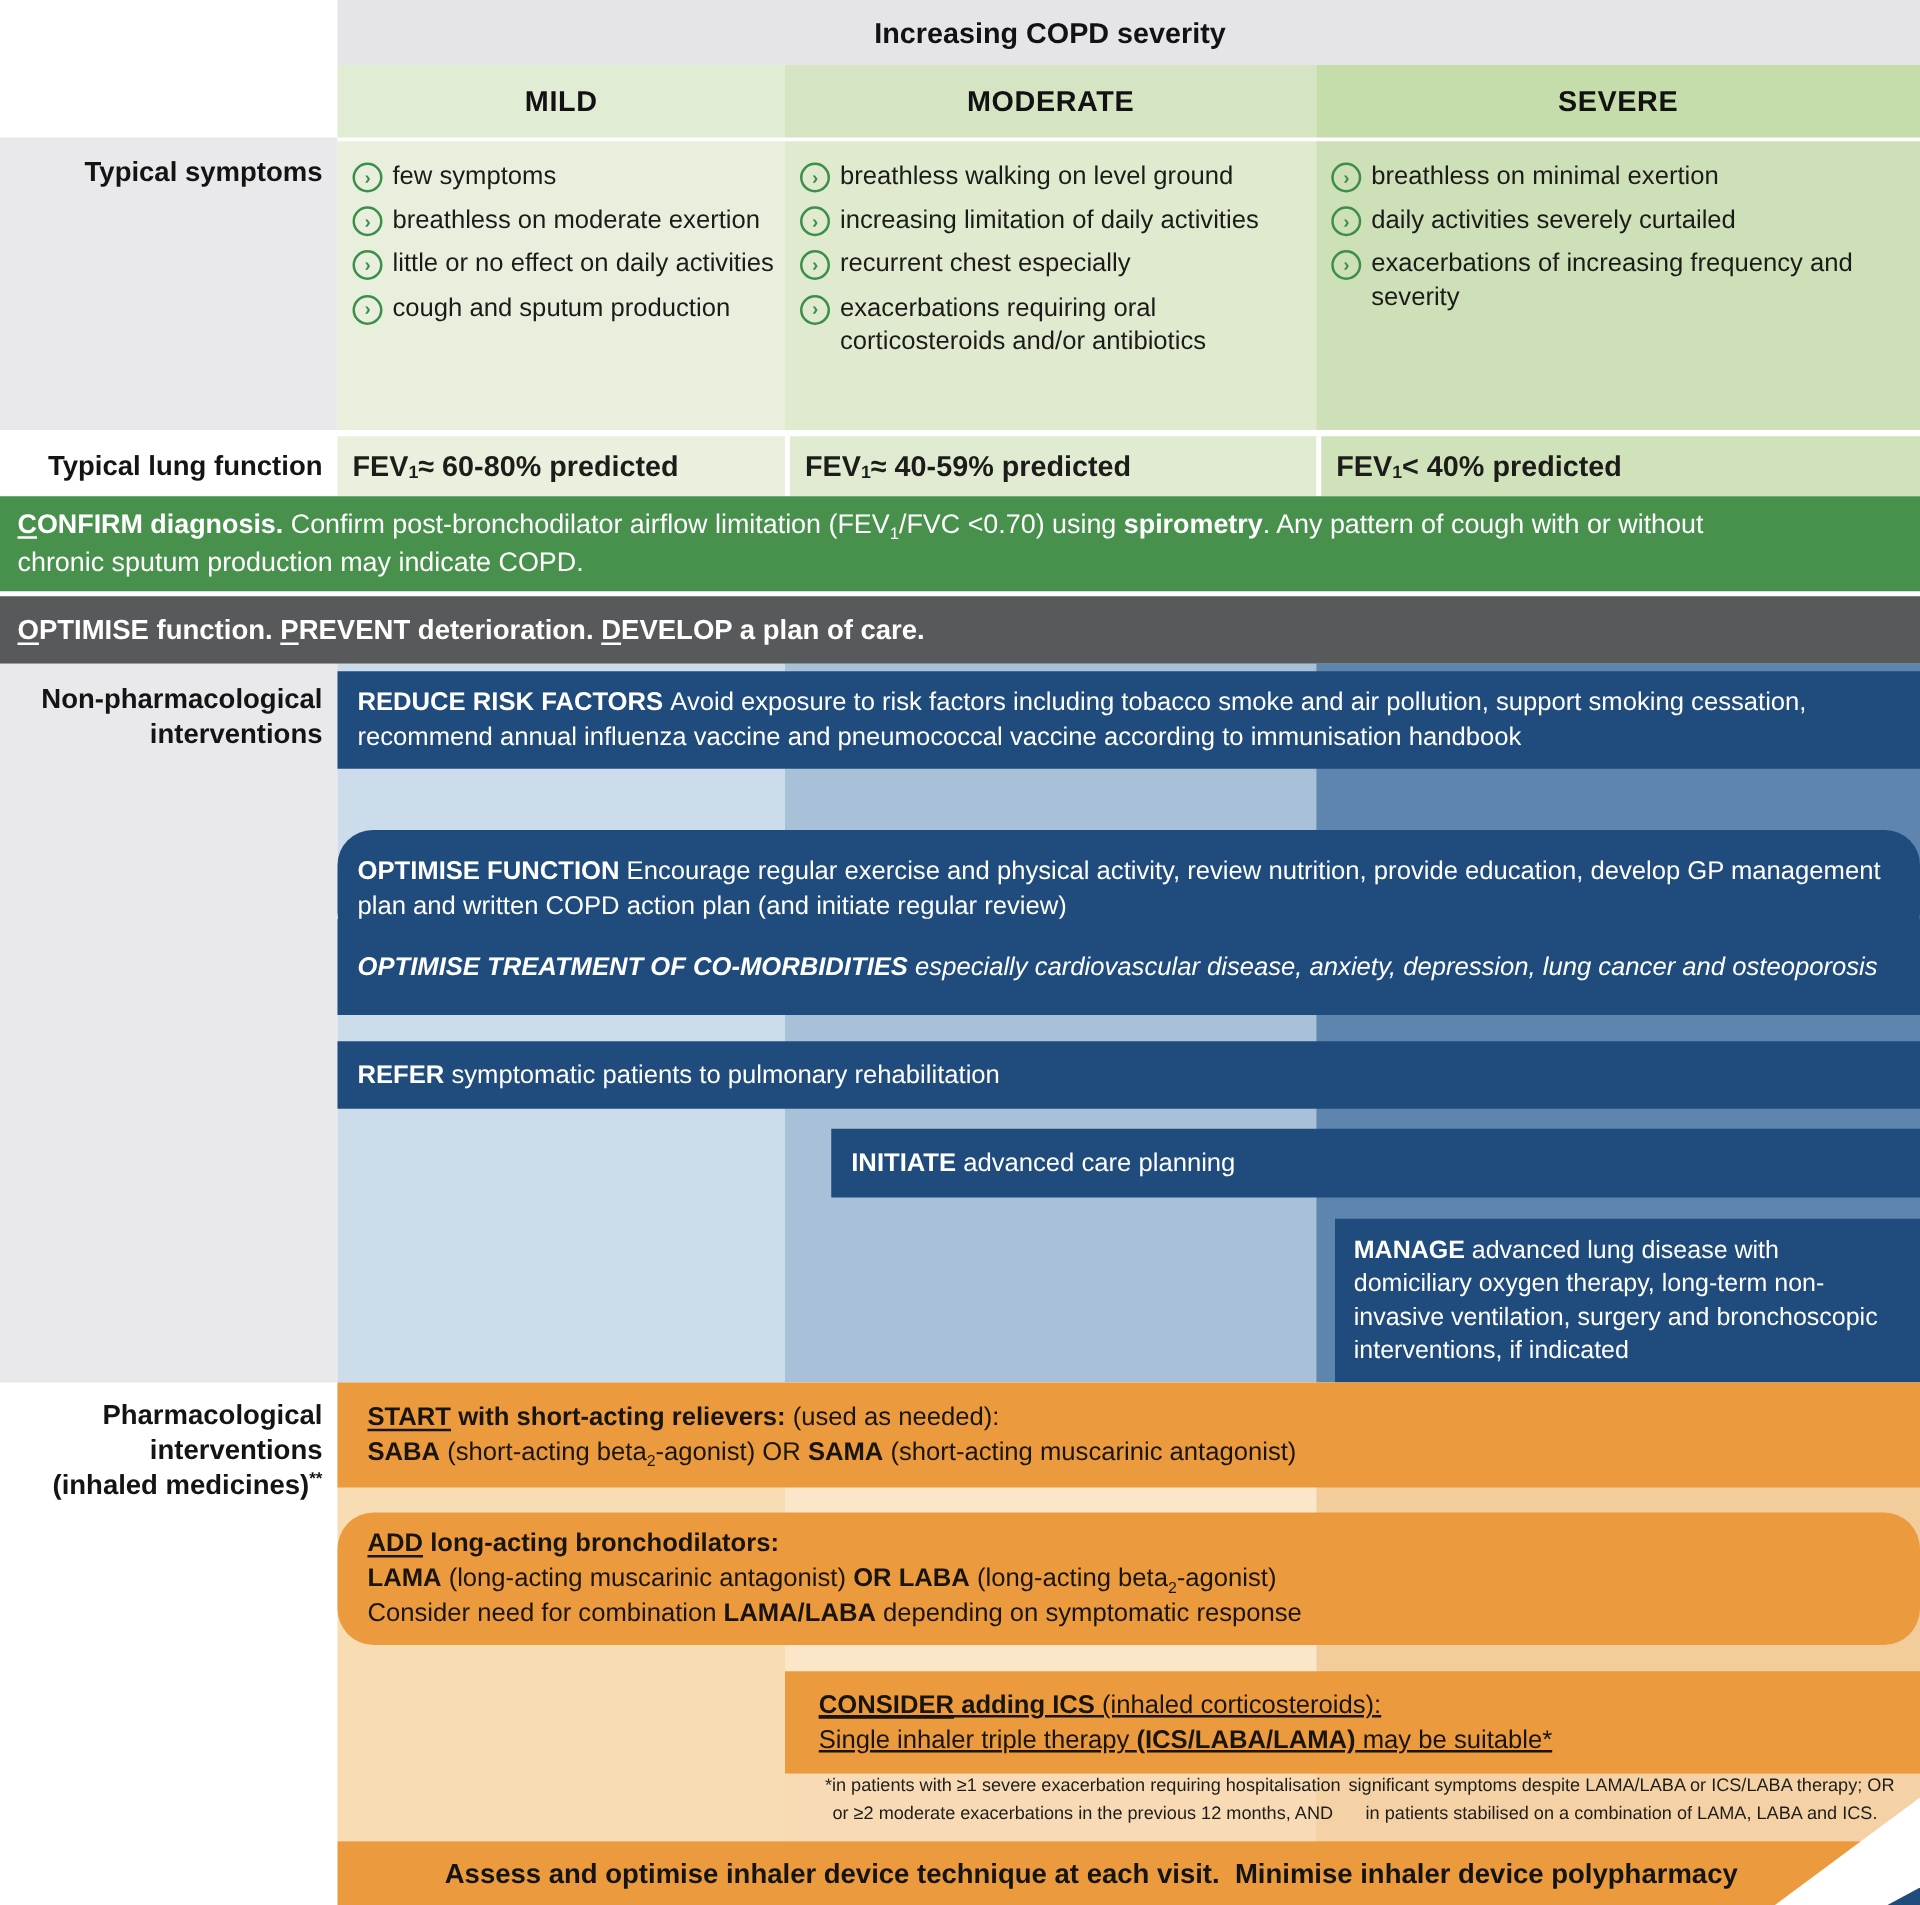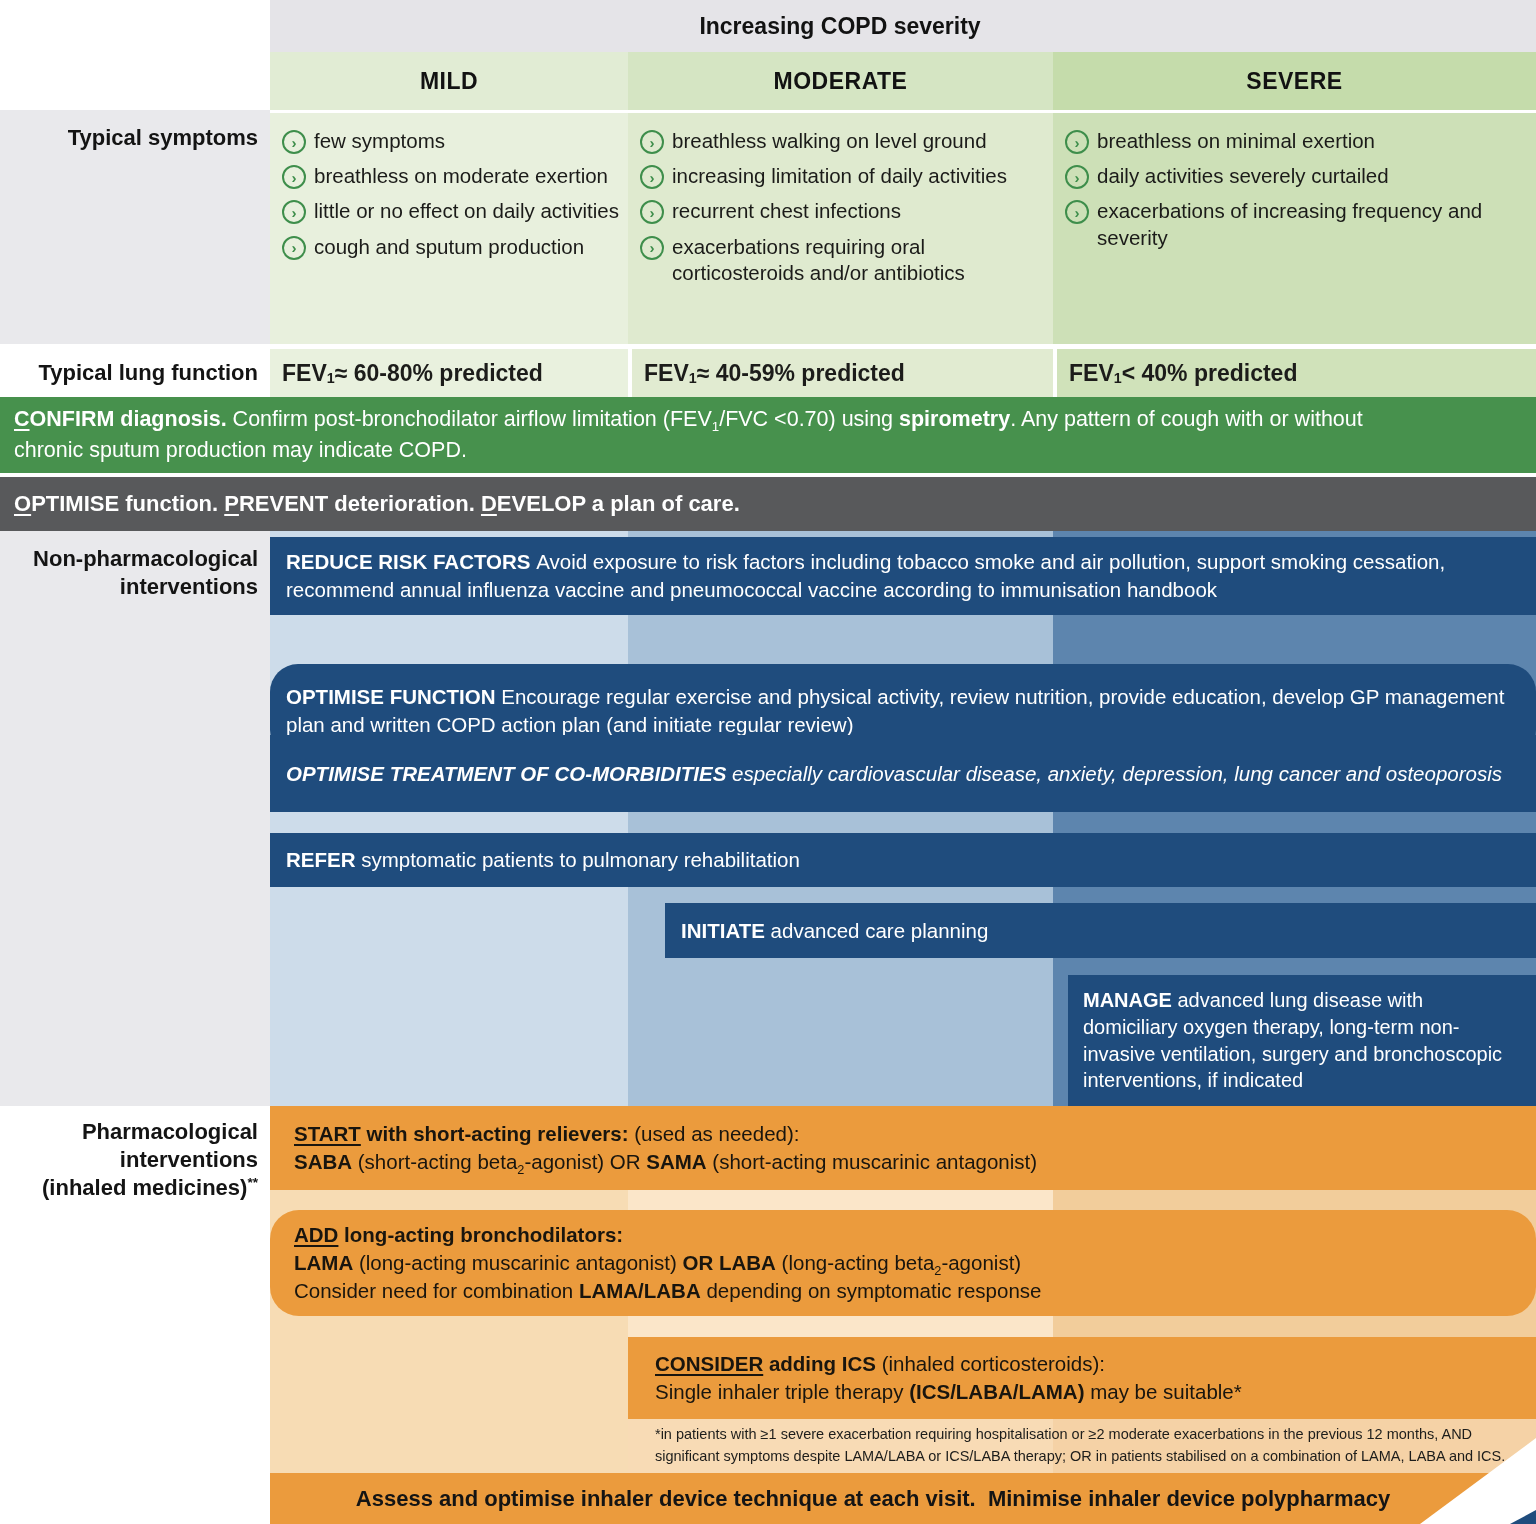--- a/index.html
+++ b/index.html
@@ -53,25 +53,25 @@
   .nb-initiate{left:665px;top:903px;width:871px;height:55px;}
   .nb-manage{left:1068px;top:975px;width:468px;height:131px;font-size:20px;line-height:1.33;padding:0 15px;}
   
   .ostr{top:1106px;height:367px;}
   .ostr-mild{background:#f7dcb4;} .ostr-mod{background:#fbe6c9;} .ostr-sev{background:#f2cd9b;}
   .lbl-pharm{left:0;top:1118px;width:258px;}
   .ob{background:#eb9b3d;color:#19150e;font-size:20.5px;line-height:1.38;
     padding:0 24px;display:flex;flex-direction:column;justify-content:center;}
   .ob-start{left:270px;top:1106px;width:1266px;height:84px;}
   .ob-add{left:270px;top:1210px;width:1266px;height:106px;border-radius:29px;}
-  .ob-consider{left:628px;top:1337px;width:908px;height:82px;padding-left:27px;}
+  .ob-consider{left:628px;top:1337px;width:908px;height:82px;padding-left:27px;text-decoration:underline;}
   .fnote-bg-mod{left:628px;top:1419px;width:425px;height:54px;background:#f8dbb5;}
   .fnote-bg-sev{left:1053px;top:1419px;width:483px;height:54px;background:#f5d2a6;}
-  .fnote-text{left:655px;top:1419px;width:862px;height:54px;display:flex;flex-direction:column;
-    justify-content:center;font-size:14.5px;line-height:1.5;color:#1d1d1b;}
+  .fnote-text{left:655px;top:1419px;width:862px;height:54px;display:flex;flex-direction:row;
+    justify-content:center;font-size:14.5px;line-height:1.5;color:#1d1d1b;text-align:center;}
   .bottom-banner{left:270px;top:1473px;width:1266px;height:51px;background:#eb9b3d;color:#141414;
     display:flex;align-items:center;justify-content:center;font-weight:bold;font-size:22px;padding-right:60px;}
   .corner-cut{left:1420px;top:1438px;width:116px;height:86px;background:#ffffff;
     clip-path:polygon(100% 0,100% 100%,0 100%);}
   .corner-navy{left:1510px;top:1510px;width:26px;height:14px;background:#1f4c7d;
     clip-path:polygon(100% 0,100% 100%,0 100%);}
   
   .sb{font-weight:bold;}
   .su{text-decoration:underline;text-underline-offset:3px;text-decoration-thickness:2px;}
   .ssub{font-size:.62em;position:relative;top:.38em;}
@@ -113,21 +113,21 @@
       <div class="sym-item">
         <span class="sym-ico">›</span>
         <span>breathless walking on level ground</span>
       </div>
       <div class="sym-item">
         <span class="sym-ico">›</span>
         <span>increasing limitation of daily activities</span>
       </div>
       <div class="sym-item">
         <span class="sym-ico">›</span>
-        <span>recurrent chest infections</span>
+        <span>recurrent chest especially</span>
       </div>
       <div class="sym-item">
         <span class="sym-ico">›</span>
         <span>exacerbations requiring oral corticosteroids and/or antibiotics</span>
       </div>
     </div>
   <div class="abs symrow c-sev sym-sev">
       <div class="sym-item">
         <span class="sym-ico">›</span>
         <span>breathless on minimal exertion</span>

